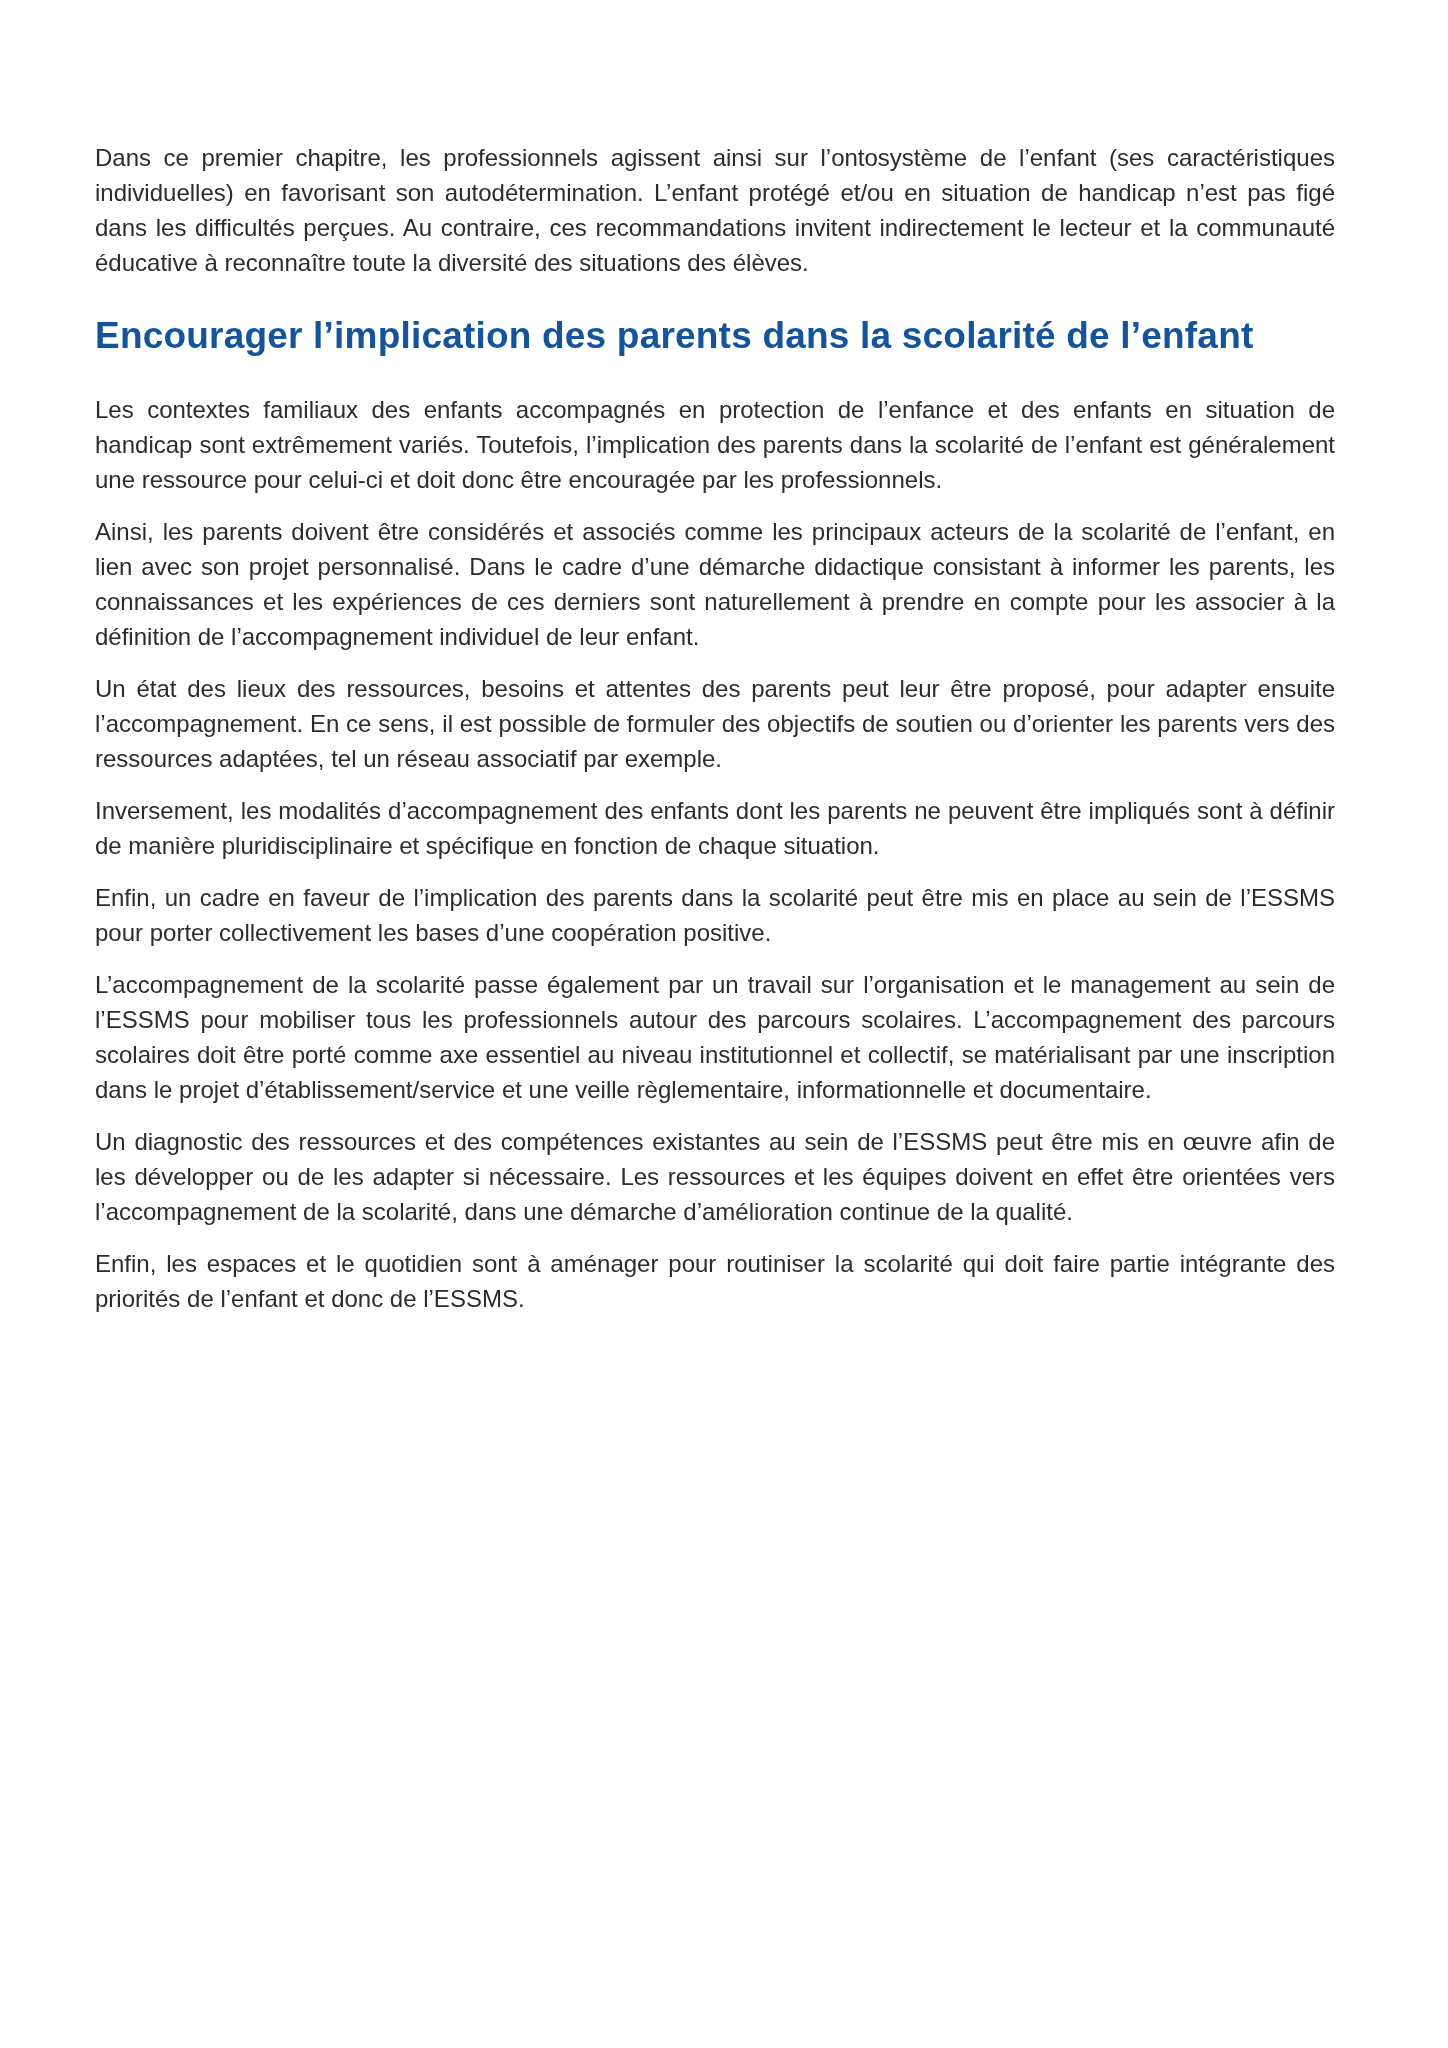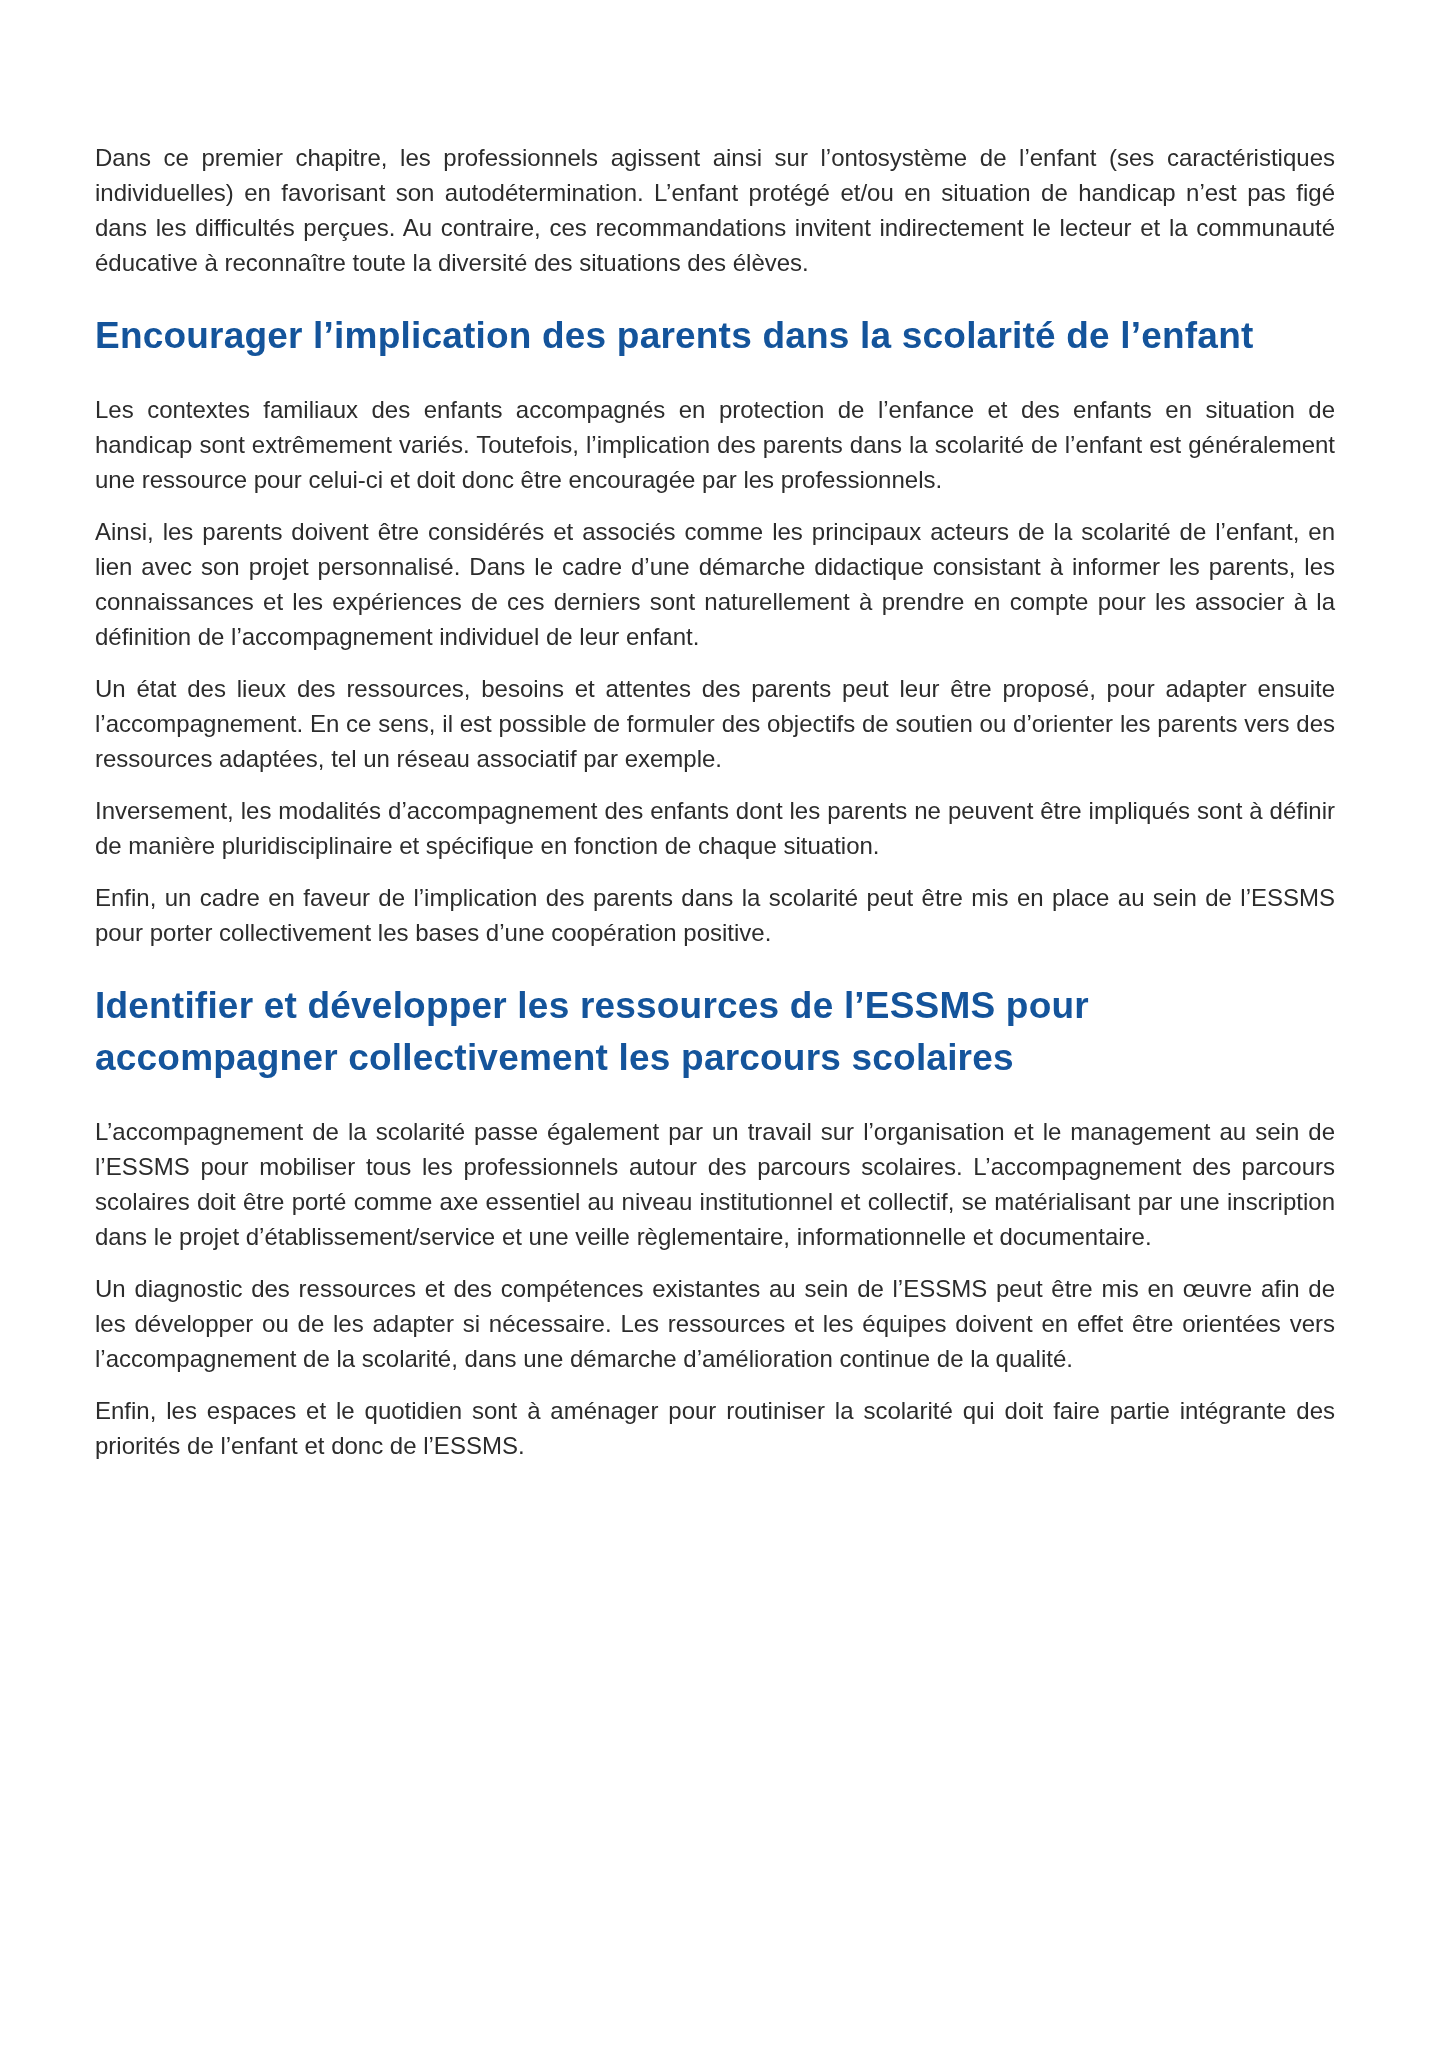--- a/index.html
+++ b/index.html
@@ -75,21 +75,20 @@
 
     <p class="body">Dans ce premier chapitre, les professionnels agissent ainsi sur l’ontosystème de l’enfant (ses caractéristiques individuelles) en favorisant son autodétermination. L’enfant protégé et/ou en situation de handicap n’est pas figé dans les difficultés perçues. Au contraire, ces recommandations invitent indirectement le lecteur et la communauté éducative à reconnaître toute la diversité des situations des élèves.</p>
 
     <h1 class="section-heading">Encourager l’implication des parents dans la scolarité de l’enfant</h1>
     <p class="body">Les contextes familiaux des enfants accompagnés en protection de l’enfance et des enfants en situation de handicap sont extrêmement variés. Toutefois, l’implication des parents dans la scolarité de l’enfant est généralement une ressource pour celui-ci et doit donc être encouragée par les professionnels.</p>
     <p class="body">Ainsi, les parents doivent être considérés et associés comme les principaux acteurs de la scolarité de l’enfant, en lien avec son projet personnalisé. Dans le cadre d’une démarche didactique consistant à informer les parents, les connaissances et les expériences de ces derniers sont naturellement à prendre en compte pour les associer à la définition de l’accompagnement individuel de leur enfant.</p>
     <p class="body">Un état des lieux des ressources, besoins et attentes des parents peut leur être proposé, pour adapter ensuite l’accompagnement. En ce sens, il est possible de formuler des objectifs de soutien ou d’orienter les parents vers des ressources adaptées, tel un réseau associatif par exemple.</p>
     <p class="body">Inversement, les modalités d’accompagnement des enfants dont les parents ne peuvent être impliqués sont à définir de manière pluridisciplinaire et spécifique en fonction de chaque situation.</p>
     <p class="body">Enfin, un cadre en faveur de l’implication des parents dans la scolarité peut être mis en place au sein de l’ESSMS pour porter collectivement les bases d’une coopération positive.</p>
 
-    <h1 class="section-heading">Identifier et développer les ressources de l’ESSMS pour accompagner collectivement les parcours scolaires</h1>
     <p class="body">L’accompagnement de la scolarité passe également par un travail sur l’organisation et le management au sein de l’ESSMS pour mobiliser tous les professionnels autour des parcours scolaires. L’accompagnement des parcours scolaires doit être porté comme axe essentiel au niveau institutionnel et collectif, se matérialisant par une inscription dans le projet d’établissement/service et une veille règlementaire, informationnelle et documentaire.</p>
     <p class="body">Un diagnostic des ressources et des compétences existantes au sein de l’ESSMS peut être mis en œuvre afin de les développer ou de les adapter si nécessaire. Les ressources et les équipes doivent en effet être orientées vers l’accompagnement de la scolarité, dans une démarche d’amélioration continue de la qualité.</p>
     <p class="body">Enfin, les espaces et le quotidien sont à aménager pour routiniser la scolarité qui doit faire partie intégrante des priorités de l’enfant et donc de l’ESSMS.</p>
 
 
   </div>
 
   <div class="footer">
     <div class="footer-rule"></div>
     <div class="footer-line">

